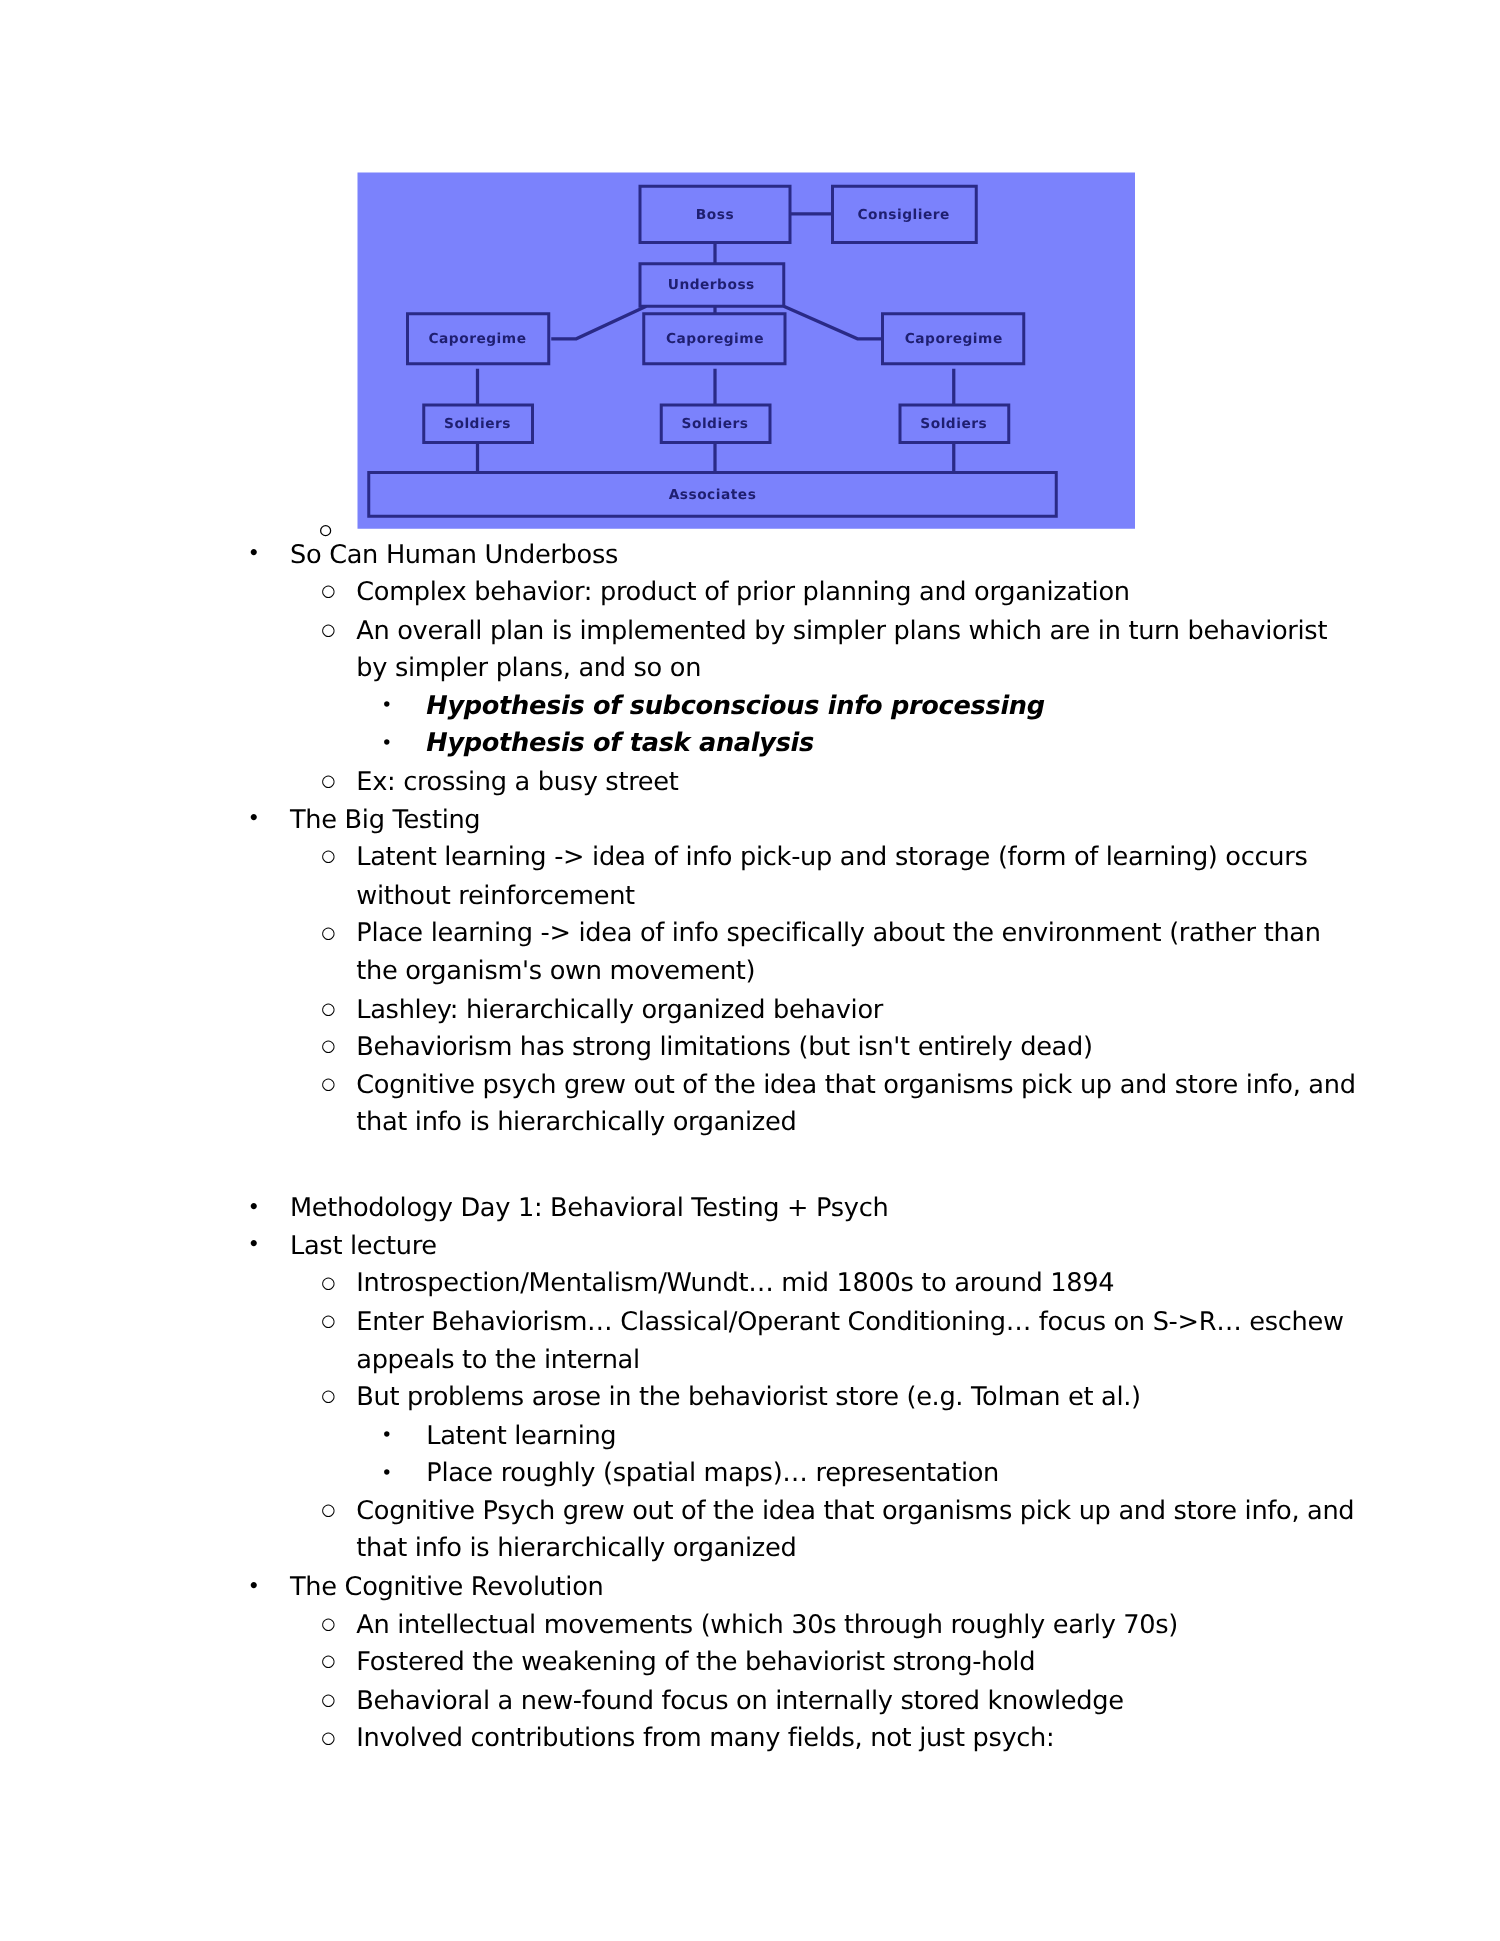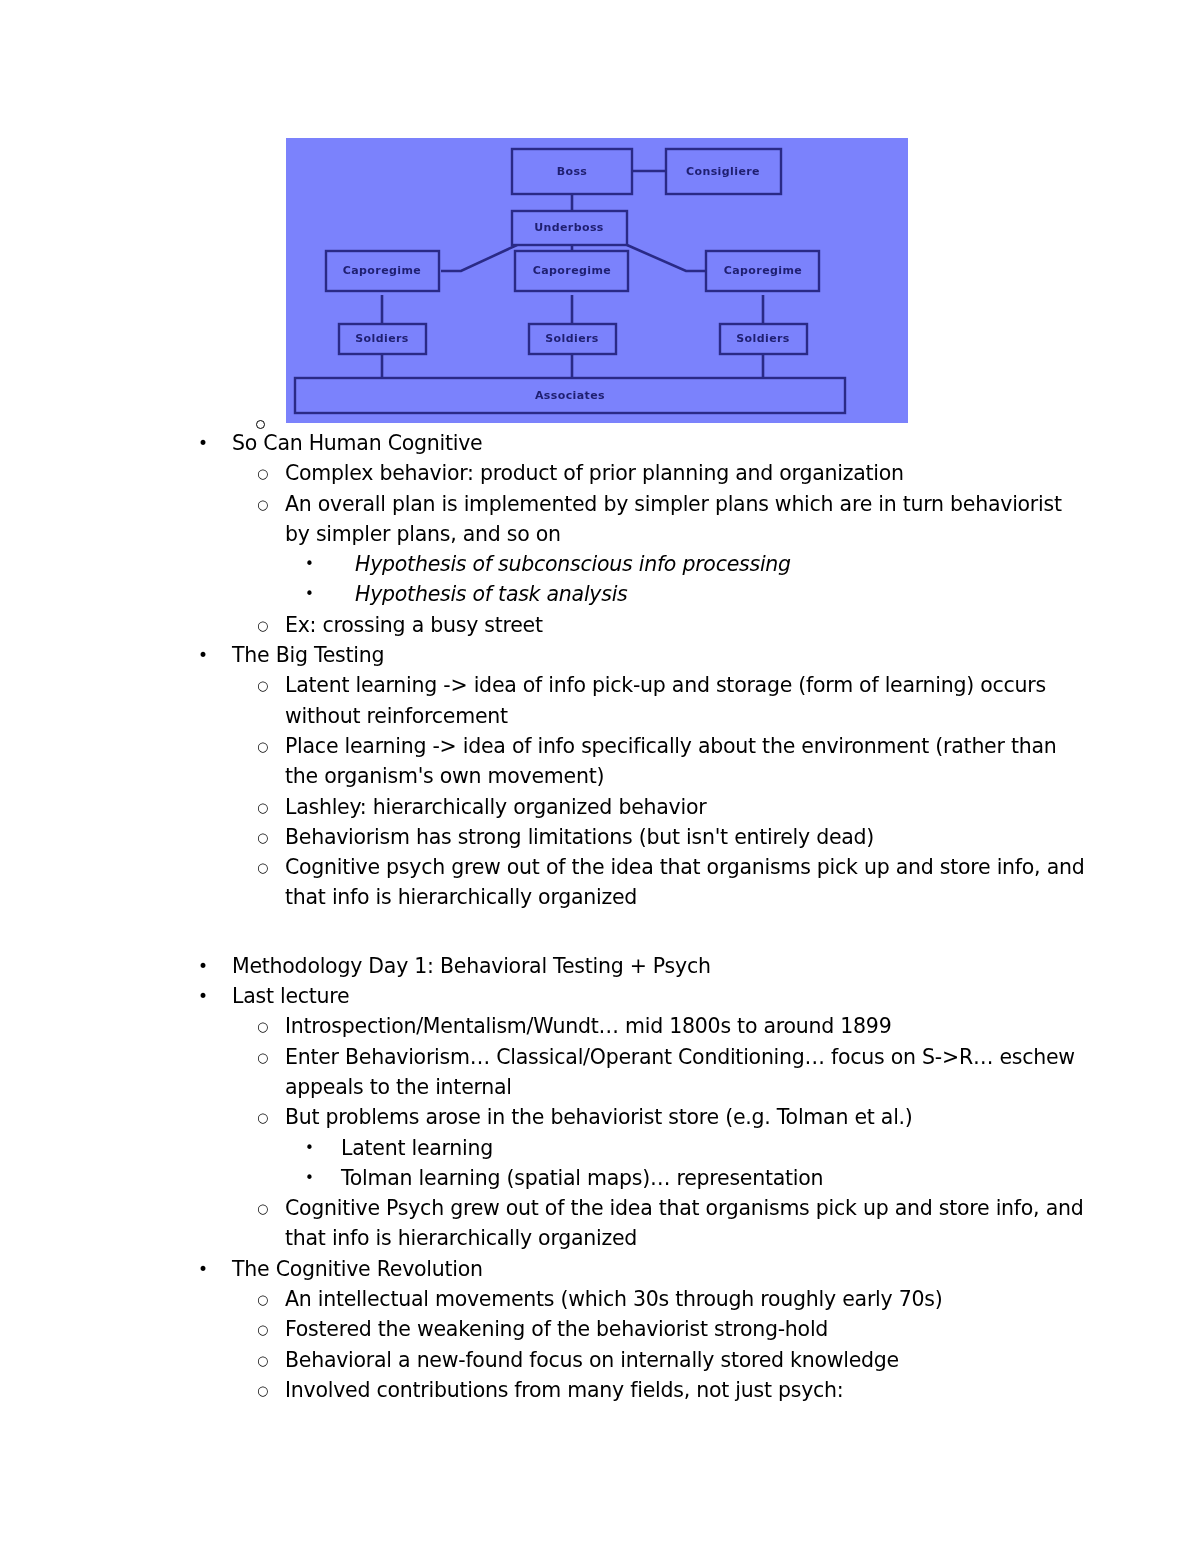--- a/index.html
+++ b/index.html
@@ -127,22 +127,21 @@
     margin-left: 305px;
     padding-left: 36px;
     max-width: 760px;
   }
   .lvl3 .marker {
     font-size: 15px;
     line-height: 30.3px;
   }
   .italic .txt {
     font-style: italic;
-    font-weight: normal;
-    margin-left: 14px;
+    font-weight: bold;
   }
   .spacer {
     height: 38px;
   }
 </style>
 </head>
 <body>
 
 <div class="page">
 
@@ -200,21 +199,21 @@
 
         <rect class="oc-box" x="9" y="240" width="550" height="35"></rect>
         <text class="oc-text" x="284" y="258">Associates</text>
       </svg>
     </div>
   </div>
 
   <div class="outline">
       <div class="li lvl1">
         <span class="marker">•</span>
-        <span class="txt">So Can Human Cognitive</span>
+        <span class="txt">So Can Human Underboss</span>
       </div>
       <div class="li lvl2">
         <span class="marker">○</span>
         <span class="txt">Complex behavior: product of prior planning and organization</span>
       </div>
       <div class="li lvl2">
         <span class="marker">○</span>
         <span class="txt">An overall plan is implemented by simpler plans which are in turn behaviorist by simpler plans, and so on</span>
       </div>
       <div class="li lvl3 italic">
@@ -257,37 +256,37 @@
       <div class="li lvl1">
         <span class="marker">•</span>
         <span class="txt">Methodology Day 1: Behavioral Testing + Psych</span>
       </div>
       <div class="li lvl1">
         <span class="marker">•</span>
         <span class="txt">Last lecture</span>
       </div>
       <div class="li lvl2">
         <span class="marker">○</span>
-        <span class="txt">Introspection/Mentalism/Wundt… mid 1800s to around 1899</span>
+        <span class="txt">Introspection/Mentalism/Wundt… mid 1800s to around 1894</span>
       </div>
       <div class="li lvl2">
         <span class="marker">○</span>
         <span class="txt">Enter Behaviorism… Classical/Operant Conditioning… focus on S-&gt;R… eschew appeals to the internal</span>
       </div>
       <div class="li lvl2">
         <span class="marker">○</span>
         <span class="txt">But problems arose in the behaviorist store (e.g. Tolman et al.)</span>
       </div>
       <div class="li lvl3">
         <span class="marker">•</span>
         <span class="txt">Latent learning</span>
       </div>
       <div class="li lvl3">
         <span class="marker">•</span>
-        <span class="txt">Tolman learning (spatial maps)… representation</span>
+        <span class="txt">Place roughly (spatial maps)… representation</span>
       </div>
       <div class="li lvl2">
         <span class="marker">○</span>
         <span class="txt">Cognitive Psych grew out of the idea that organisms pick up and store info, and that info is hierarchically organized</span>
       </div>
       <div class="li lvl1">
         <span class="marker">•</span>
         <span class="txt">The Cognitive Revolution</span>
       </div>
       <div class="li lvl2">

